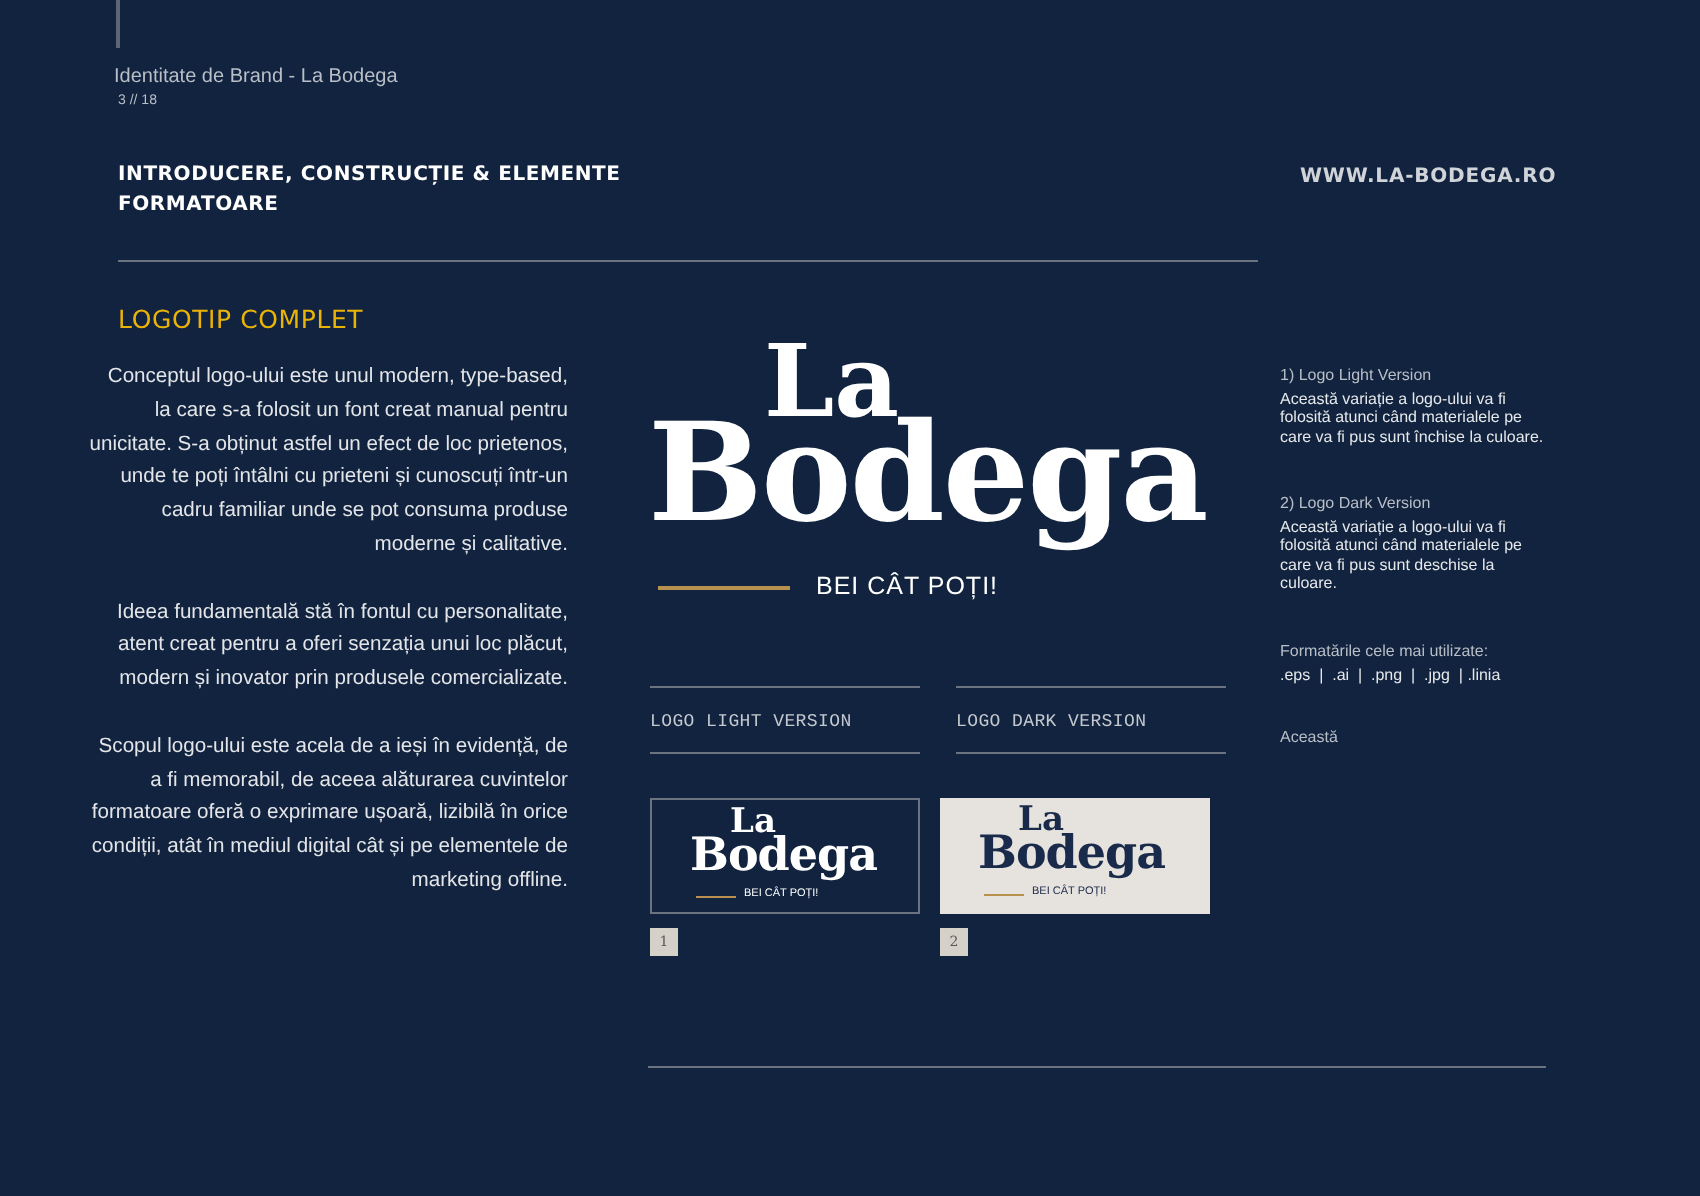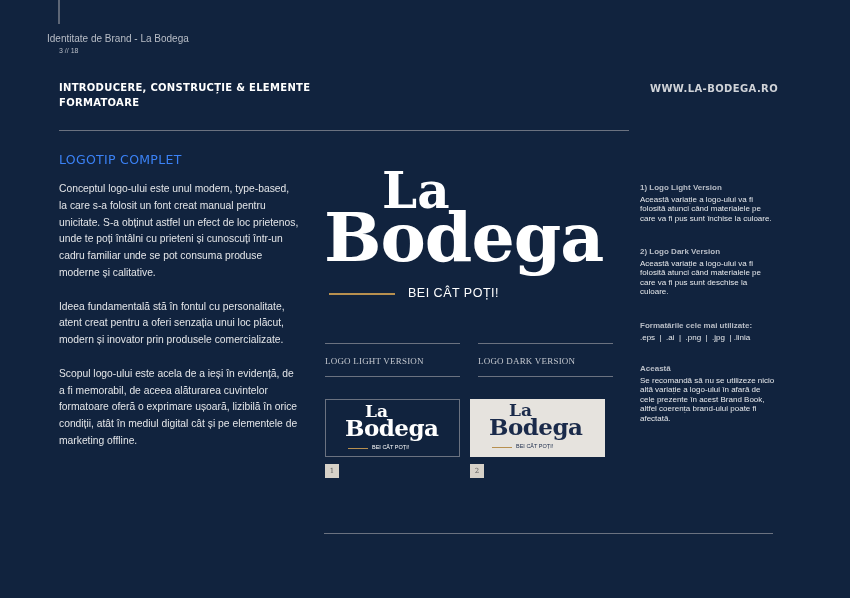--- a/index.html
+++ b/index.html
@@ -4,53 +4,53 @@
   <style>
     html, body { margin: 0; padding: 0; }
     body {
       width: 850px; height: 598px; overflow: hidden;
       background: #11233e;
       font-family: "DejaVu Sans", sans-serif;
       color: #e6e6e6;
       position: relative;
     }
     .vline { position: absolute; left: 58px; top: 0; width: 2px; height: 24px; background: #5d6676; }
-    .brand-head { position: absolute; left: 47px; top: 33px; font-family: "Liberation Sans", sans-serif; font-size: 10px; color: #b9bec7; }
+    .brand-head { position: absolute; left: 57px; top: 33px; font-family: "Liberation Sans", sans-serif; font-size: 10px; color: #b9bec7; }
     .page-num { position: absolute; left: 59px; top: 47px; font-family: "Liberation Sans", sans-serif; font-size: 7px; color: #b9bec7; }
     .title { position: absolute; left: 59px; top: 80px; font-family: "DejaVu Sans", sans-serif; font-weight: bold; font-size: 10px; line-height: 15px; color: #ffffff; letter-spacing: 0.3px; width: 320px; }
     .url { position: absolute; left: 650px; top: 83px; font-family: "DejaVu Sans", sans-serif; font-weight: bold; font-size: 10px; color: #d0d3d8; letter-spacing: 0.4px; }
     .hr-top { position: absolute; left: 59px; top: 130px; width: 570px; height: 1px; background: #6b7280; }
     .hr-bottom { position: absolute; left: 324px; top: 533px; width: 449px; height: 1px; background: #6b7280; }
-    .section-title { position: absolute; left: 59px; top: 152px; font-family: "DejaVu Sans", sans-serif; font-size: 12.5px; color: #3b82f6; letter-spacing: 0.3px; }
-    .body-text { position: absolute; left: 59px; top: 181px; width: 240px; font-family: "Liberation Sans", sans-serif; font-size: 10.3px; line-height: 16.8px; color: #e3e5e8; }
+    .section-title { position: absolute; left: 59px; top: 152px; font-family: "DejaVu Sans", sans-serif; font-size: 12.5px; color: #eab308; letter-spacing: 0.3px; }
+    .body-text { position: absolute; left: 44px; top: 181px; width: 240px; font-family: "Liberation Sans", sans-serif; font-size: 10.3px; line-height: 16.8px; color: #e3e5e8; text-align: right; }
     .body-text p { margin: 0 0 16.8px 0; }
 
     .logo-main { position: absolute; left: 324px; top: 166px; width: 290px; height: 145px; }
     .logo-la { position: absolute; left: 58px; top: 0px; font-family: "DejaVu Serif", serif; font-weight: bold; font-size: 50px; line-height: 50px; color: #ffffff; }
     .logo-bodega { position: absolute; left: 0px; top: 36px; font-family: "DejaVu Serif", serif; font-weight: bold; font-size: 68px; line-height: 70px; color: #ffffff; letter-spacing: -1px; }
     .logo-line { position: absolute; left: 5px; top: 127px; width: 66px; height: 2px; background: #b8904f; }
     .logo-tagline { position: absolute; left: 84px; top: 120px; font-family: "Liberation Sans", sans-serif; font-size: 12.5px; color: #ffffff; letter-spacing: 0.5px; }
 
     .ver-label { position: absolute; top: 343px; width: 135px; height: 34px; border-top: 1.5px solid #6b7280; border-bottom: 1.5px solid #6b7280; box-sizing: border-box; }
-    .ver-label span { position: absolute; left: 0; top: 12px; font-family: Liberation Serif, serif; font-size: 9px; color: #c4c8cf; letter-spacing: 0.2px; }
+    .ver-label span { position: absolute; left: 0; top: 12px; font-family: Liberation Mono, monospace; font-size: 9px; color: #c4c8cf; letter-spacing: 0.2px; }
 
     .thumb { position: absolute; top: 399px; width: 135px; height: 58px; box-sizing: border-box; }
     .thumb.light { left: 325px; border: 1px solid #6b7280; background: #11233e; }
     .thumb.dark { left: 470px; background: #e6e3de; }
     .t-la { position: absolute; left: 39px; top: 3px; font-family: "DejaVu Serif", serif; font-weight: bold; font-size: 17px; line-height: 17px; }
     .t-bodega { position: absolute; left: 19px; top: 15px; font-family: "DejaVu Serif", serif; font-weight: bold; font-size: 23px; line-height: 25px; letter-spacing: -0.5px; }
     .t-line { position: absolute; left: 22px; top: 48px; width: 20px; height: 1px; background: #b8904f; }
     .t-tag { position: absolute; left: 46px; top: 44px; font-family: "Liberation Sans", sans-serif; font-size: 5.5px; }
     .light .t-la, .light .t-bodega, .light .t-tag { color: #ffffff; }
     .dark .t-la, .dark .t-bodega, .dark .t-tag { color: #1a2a4a; }
 
     .badge { position: absolute; top: 464px; width: 14px; height: 14px; background: #d6d1c8; color: #5a5a5a; font-family: "DejaVu Serif", serif; font-size: 7px; text-align: center; line-height: 15px; }
 
     .side { position: absolute; left: 640px; width: 135px; font-family: "Liberation Sans", sans-serif; font-size: 8px; line-height: 9.6px; color: #e6e8eb; }
-    .side .lbl { color: #b9bec7; margin-bottom: 2px; font-weight: bold; }
+    .side .lbl { color: #b9bec7; margin-bottom: 2px; }
     .side p { margin: 0; }
   </style>
 </head>
 <body>
 
 <div class="vline"></div>
 <div class="brand-head">Identitate de Brand - La Bodega</div>
 <div class="page-num">3 // 18</div>
 <div class="title">INTRODUCERE, CONSTRUCȚIE &amp; ELEMENTE FORMATOARE</div>
 <div class="url">WWW.LA-BODEGA.RO</div>
@@ -100,16 +100,15 @@
 <div class="side" style="top:247px;">
   <p class="lbl">2) Logo Dark Version</p>
   <p>Această variație a logo-ului va fi folosită atunci când materialele pe care va fi pus sunt deschise la culoare.</p>
 </div>
 <div class="side" style="top:321px;">
   <p class="lbl">Formatările cele mai utilizate:</p>
   <p style="white-space:pre;">.eps  |  .ai  |  .png  |  .jpg  | .linia</p>
 </div>
 <div class="side" style="top:364px;">
   <p class="lbl">Această</p>
-  <p style="margin-bottom:9.6px;">Se recomandă să nu se utilizeze nicio altă variație a logo-ului în afară de cele prezente în acest Brand Book, altfel coerența brand-ului poate fi afectată.</p>
 </div>
 
 <div class="hr-bottom"></div>
 
 </body></html>

